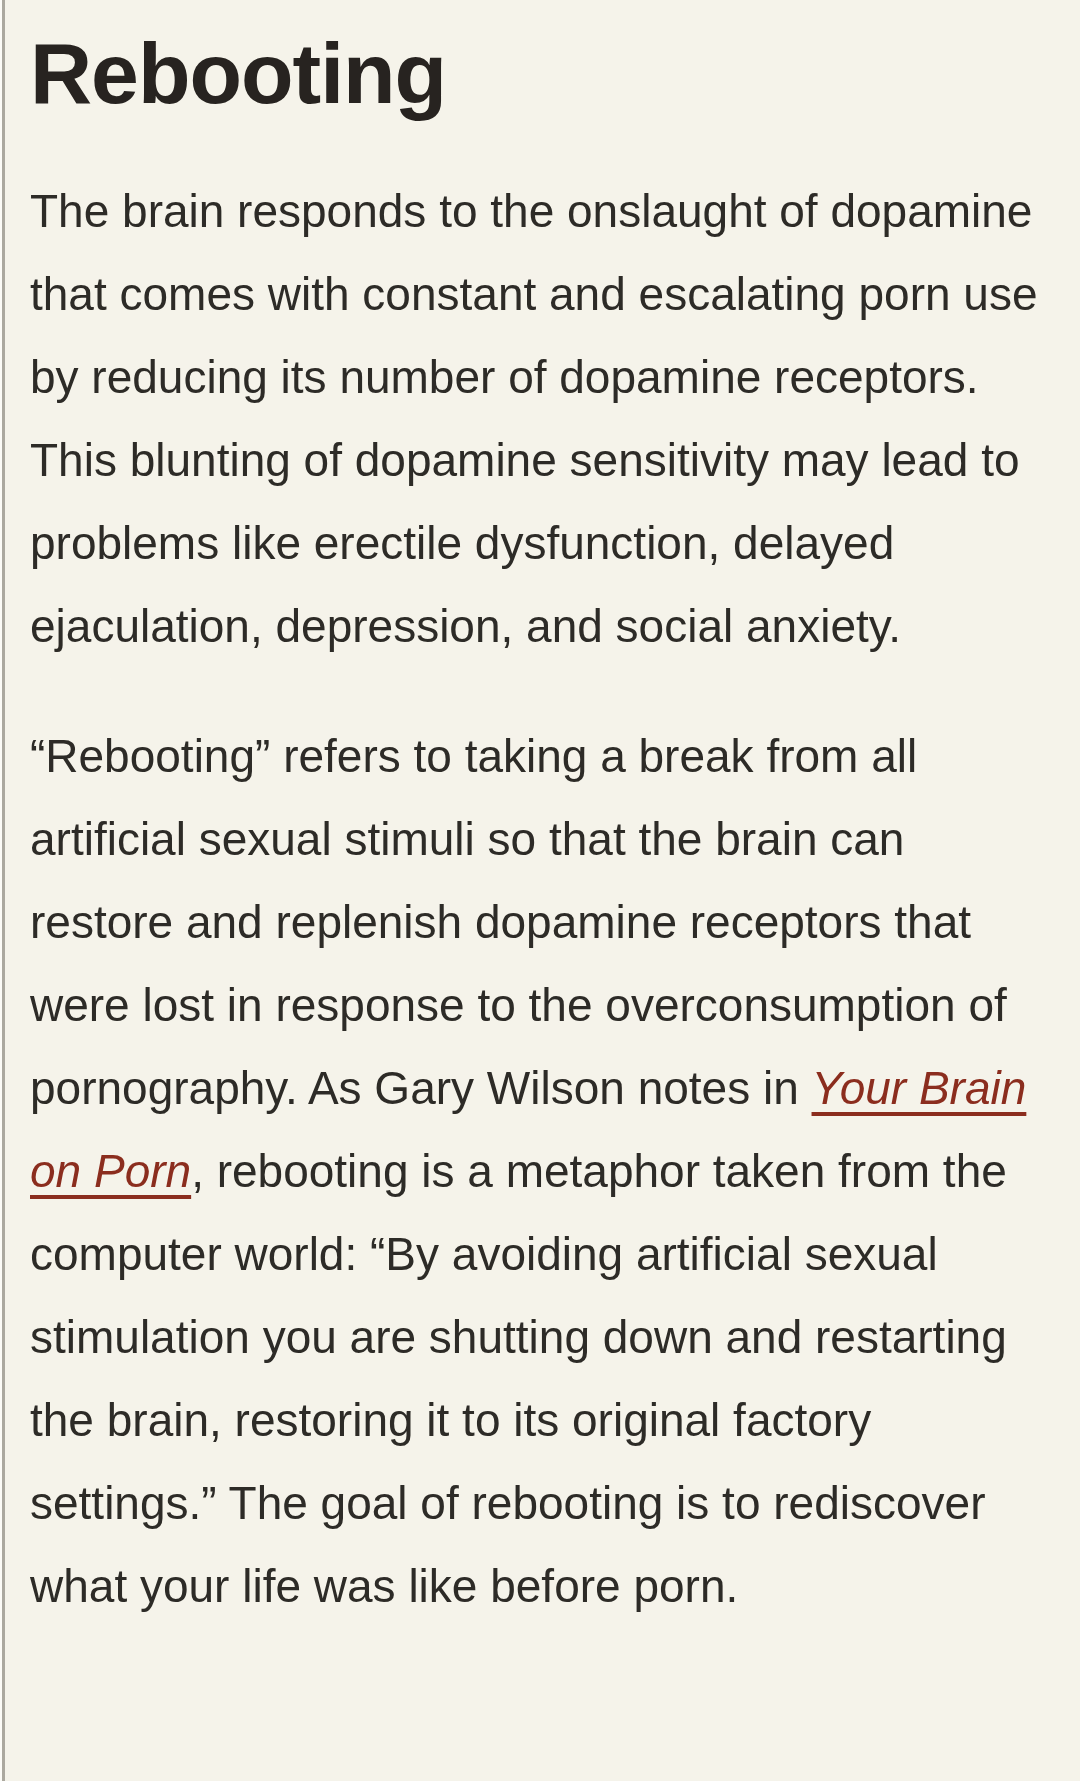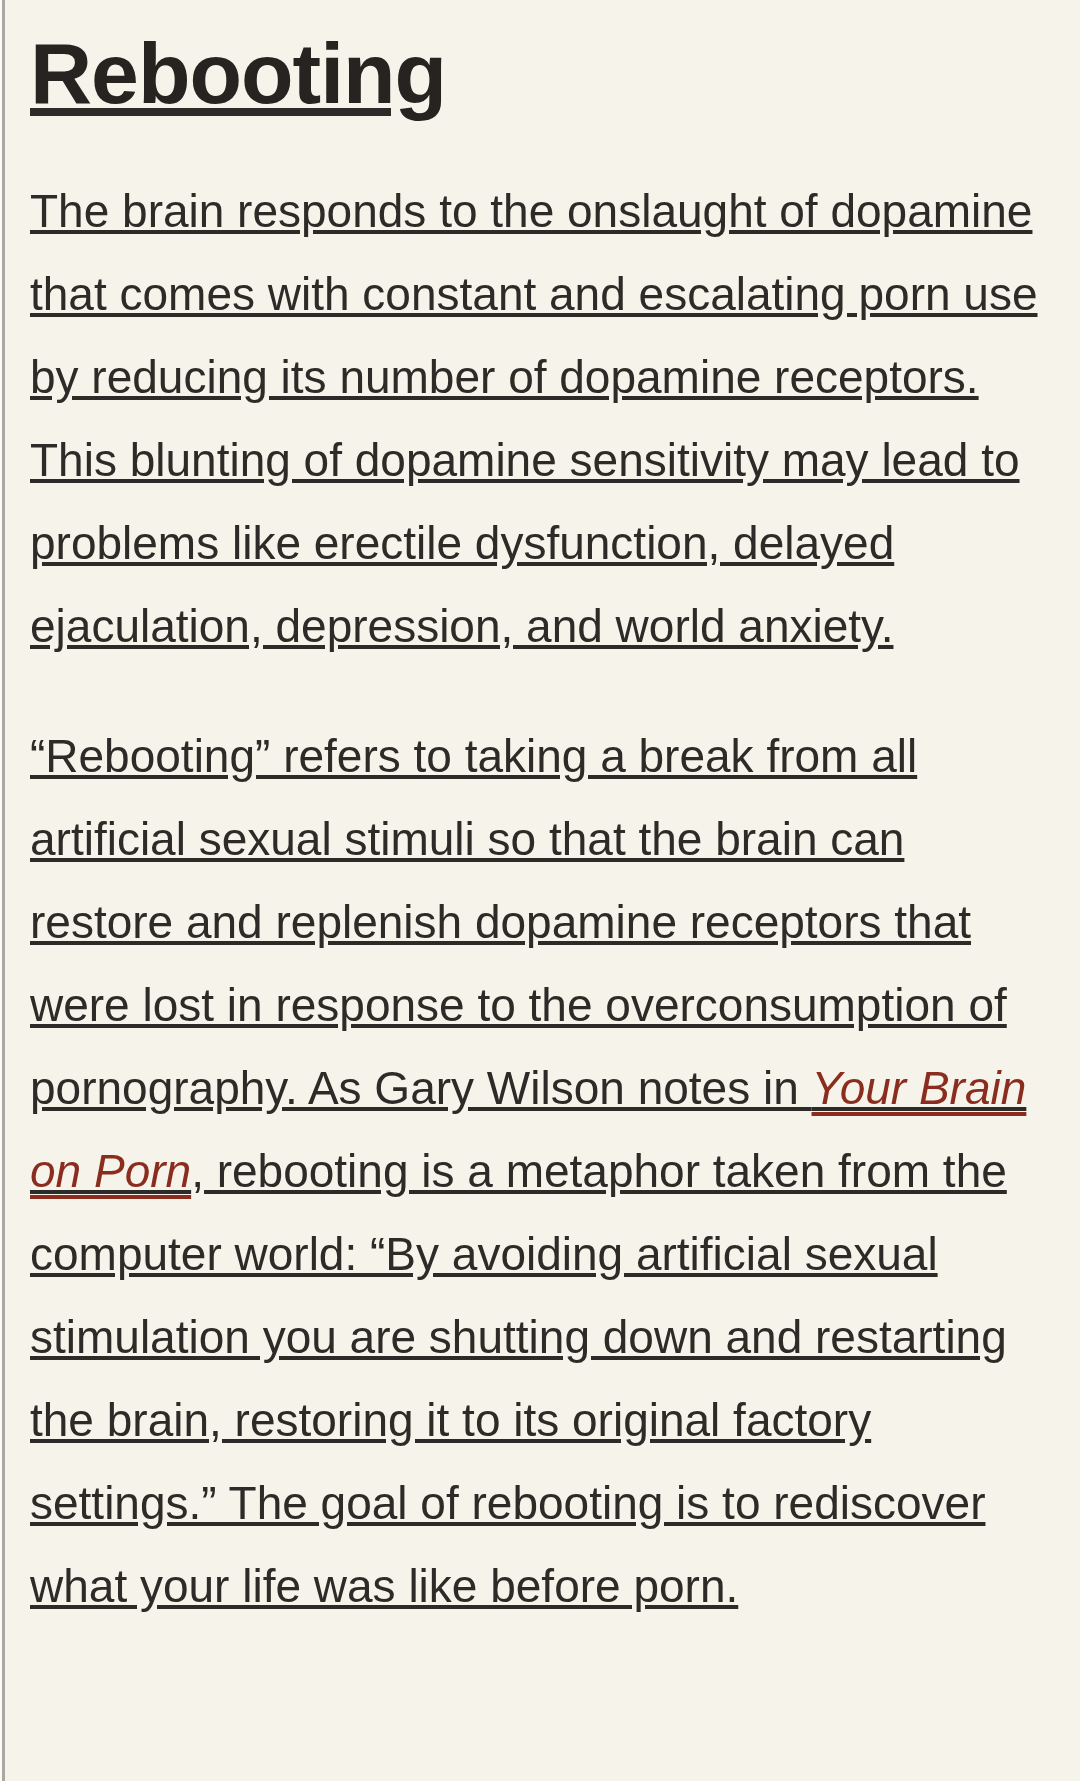--- a/index.html
+++ b/index.html
@@ -13,21 +13,20 @@
     overflow: hidden;
   }
   .page-left-edge {
     position: fixed;
     left: 0; top: 0; bottom: 0;
     width: 5px;
     background: linear-gradient(to right, #FCFBF7 0px, #FCFBF7 2px, #ABA89F 2px, #ABA89F 5px);
   }
   article.reader {
     padding: 0 28px 0 30px;
-    text-decoration: underline;
   }
   h1.article-title {
     font-size: 86px;
     line-height: 1.15;
     font-weight: 700;
     letter-spacing: -1px;
     color: #272320;
     margin: 24px 0 30px 0;
   }
   p.article-paragraph {
@@ -47,17 +46,17 @@
 </style>
 </head>
 <body>
 
 <div class="page-left-edge"></div>
 
 <article class="reader">
 
   <h1 class="article-title">Rebooting</h1>
 
-  <p class="article-paragraph">The brain responds to the onslaught of dopamine that comes with constant and escalating porn use by reducing its number of dopamine receptors. This blunting of dopamine sensitivity may lead to problems like erectile dysfunction, delayed ejaculation, depression, and world anxiety.</p>
+  <p class="article-paragraph">The brain responds to the onslaught of dopamine that comes with constant and escalating porn use by reducing its number of dopamine receptors. This blunting of dopamine sensitivity may lead to problems like erectile dysfunction, delayed ejaculation, depression, and social anxiety.</p>
 
   <p class="article-paragraph"><span>“Rebooting” refers to taking a break from all artificial sexual stimuli so that the brain can restore and replenish dopamine receptors that were lost in response to the overconsumption of pornography. As Gary Wilson notes in </span><a class="inline-link" href="#">Your Brain on Porn</a><span>, rebooting is a metaphor taken from the computer world: “By avoiding artificial sexual stimulation you are shutting down and restarting the brain, restoring it to its original factory settings.” The goal of rebooting is to rediscover what your life was like before porn.</span></p>
 
 </article>
 
 </body></html>

